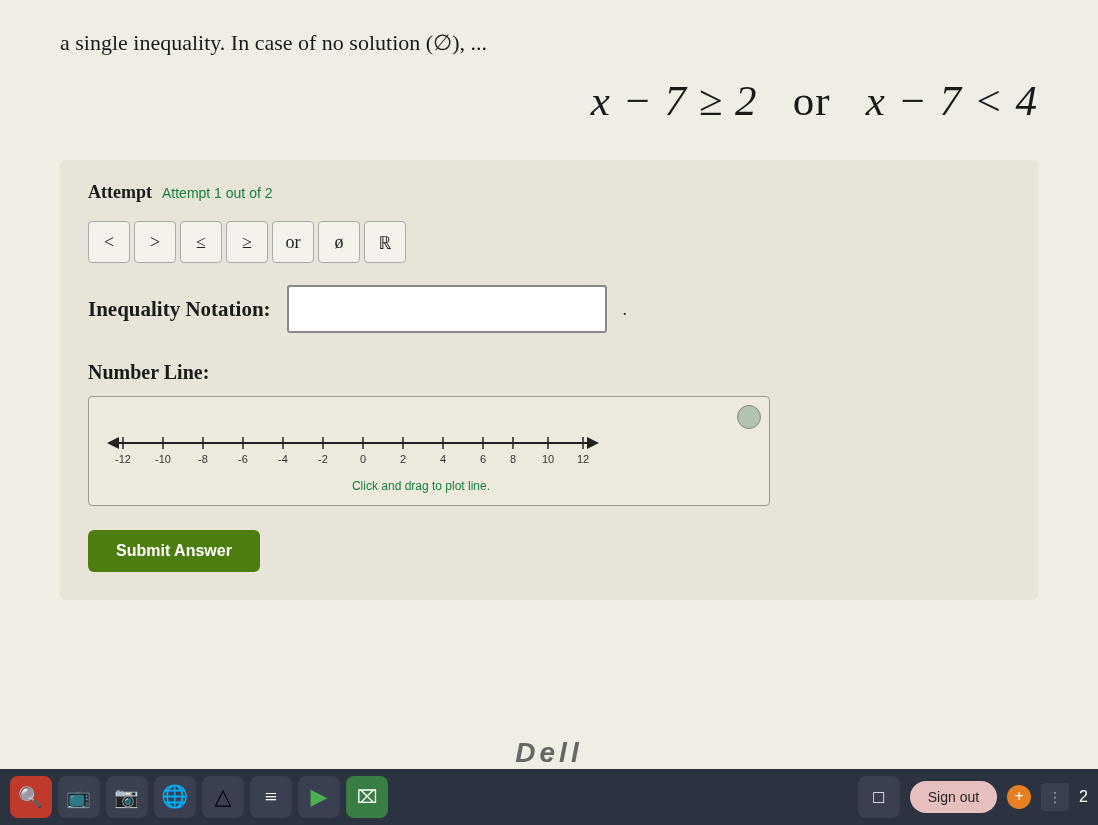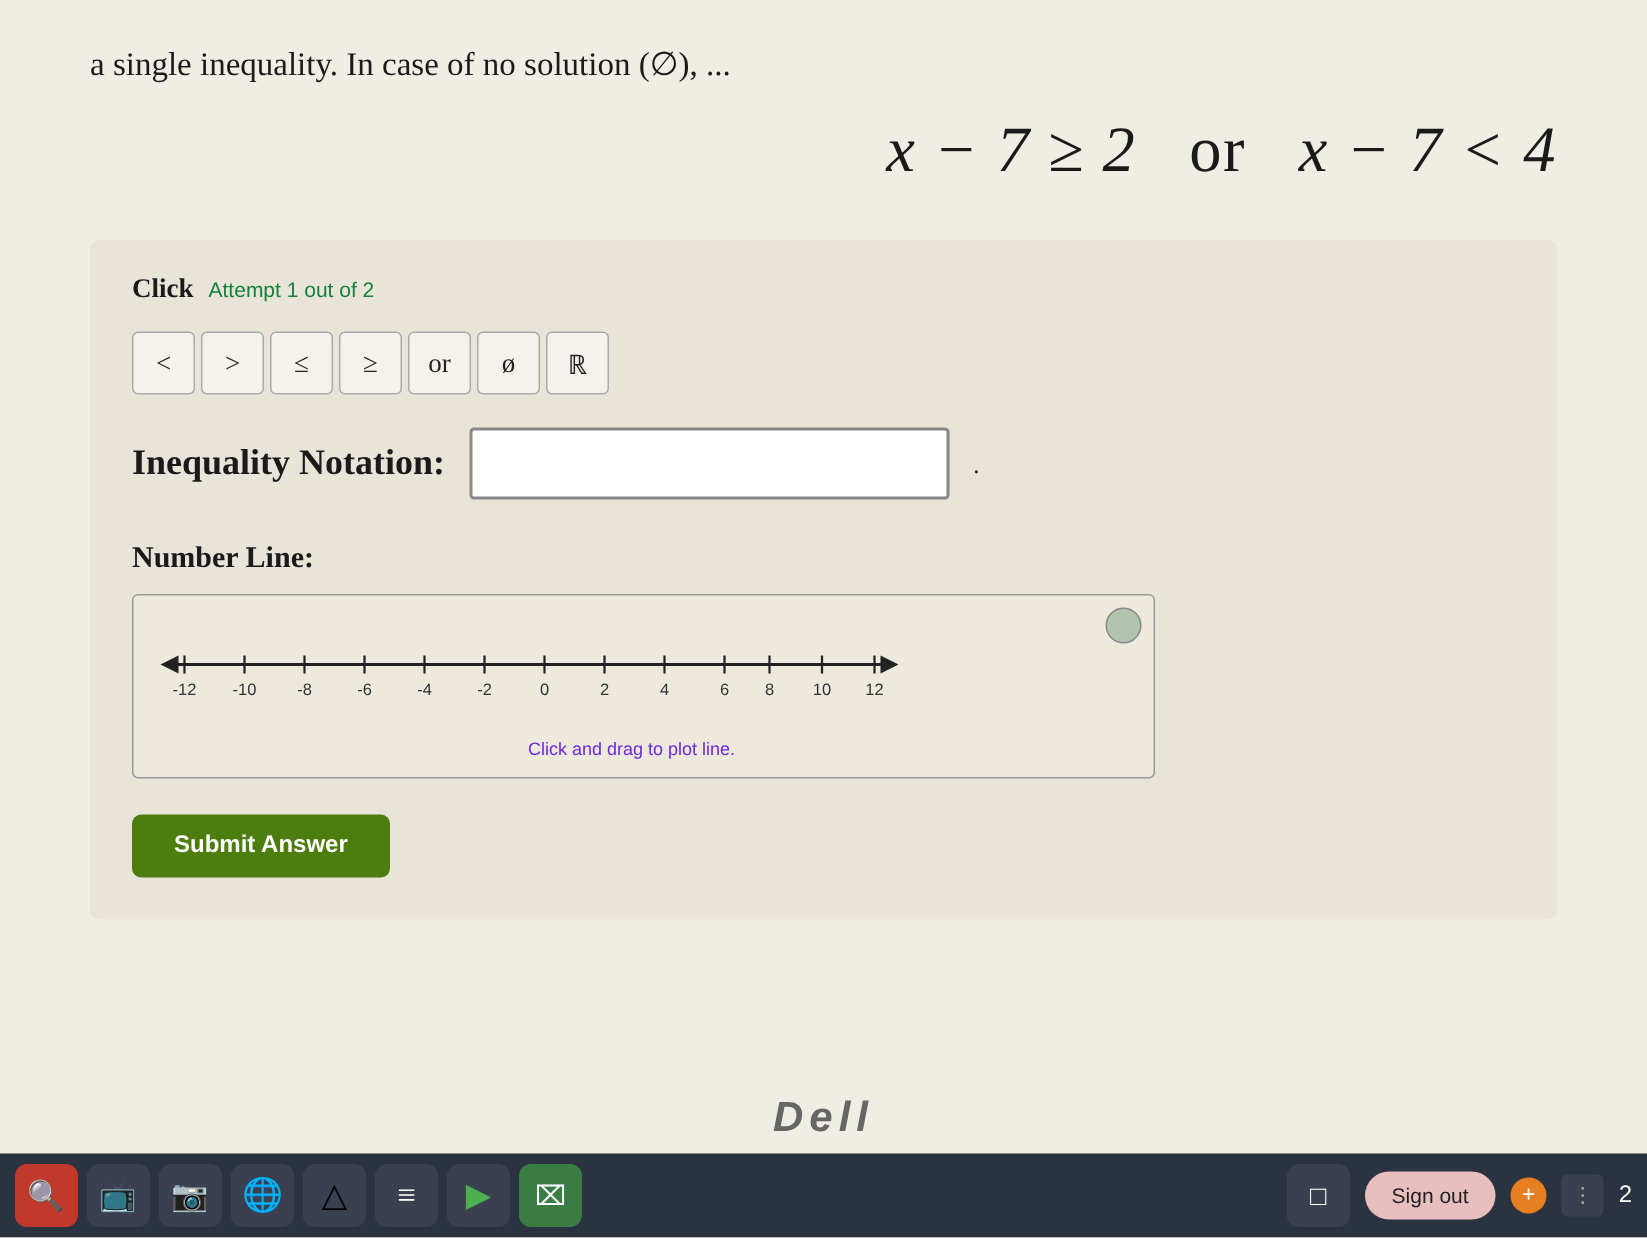--- a/index.html
+++ b/index.html
@@ -81,21 +81,21 @@
     }
 
     .inequality-notation-row {
       display: flex;
       align-items: center;
       gap: 16px;
       margin-bottom: 8px;
     }
 
     .inequality-label {
-      font-size: 24px;
+      font-size: 21px;
       font-weight: bold;
       color: #1a1a1a;
       font-family: Georgia, serif;
     }
 
     .notation-input {
       width: 320px;
       height: 48px;
       background: white;
       border: 2px solid #888;
@@ -128,23 +128,23 @@
     }
 
     .number-line-svg-container {
       position: relative;
       width: 100%;
     }
 
     .click-drag-text {
       text-align: center;
       font-size: 12px;
-      color: #6d28d9;
+      color: #15803d;
       font-family: Arial, sans-serif;
-      margin-top: 12px;
+      margin-top: 0;
     }
 
     .submit-btn {
       margin-top: 24px;
       background: #4d7c0f;
       color: white;
       border: none;
       border-radius: 6px;
       padding: 12px 28px;
       font-size: 16px;
@@ -240,21 +240,21 @@
       color: #aaa;
     }
 
     
     .dell-area {
       position: absolute;
       bottom: 56px;
       left: 50%;
       transform: translateX(-50%);
       display: flex;
-      align-items: flex-start;
+      align-items: flex-end;
       justify-content: center;
       width: 200px;
       height: 40px;
     }
 
     .dell-text {
       font-size: 28px;
       font-weight: bold;
       color: #555;
       letter-spacing: 4px;
@@ -294,21 +294,21 @@
   </div>
 
   <div class="equation-line">
     <em>x</em> − 7 ≥ 2 &nbsp;&nbsp;<span class="or-word">or</span>&nbsp;&nbsp; <em>x</em> − 7 &lt; 4
   </div>
 
   <div class="answer-section">
 
     
     <div class="answer-header">
-      <span class="answer-bold">Click</span>
+      <span class="answer-bold">Attempt</span>
       <span class="attempt-text">Attempt 1 out of 2</span>
     </div>
 
     
     <div class="symbol-buttons">
       <button class="sym-btn">&lt;</button>
       <button class="sym-btn">&gt;</button>
       <button class="sym-btn">≤</button>
       <button class="sym-btn">≥</button>
       <button class="sym-btn">or</button>

